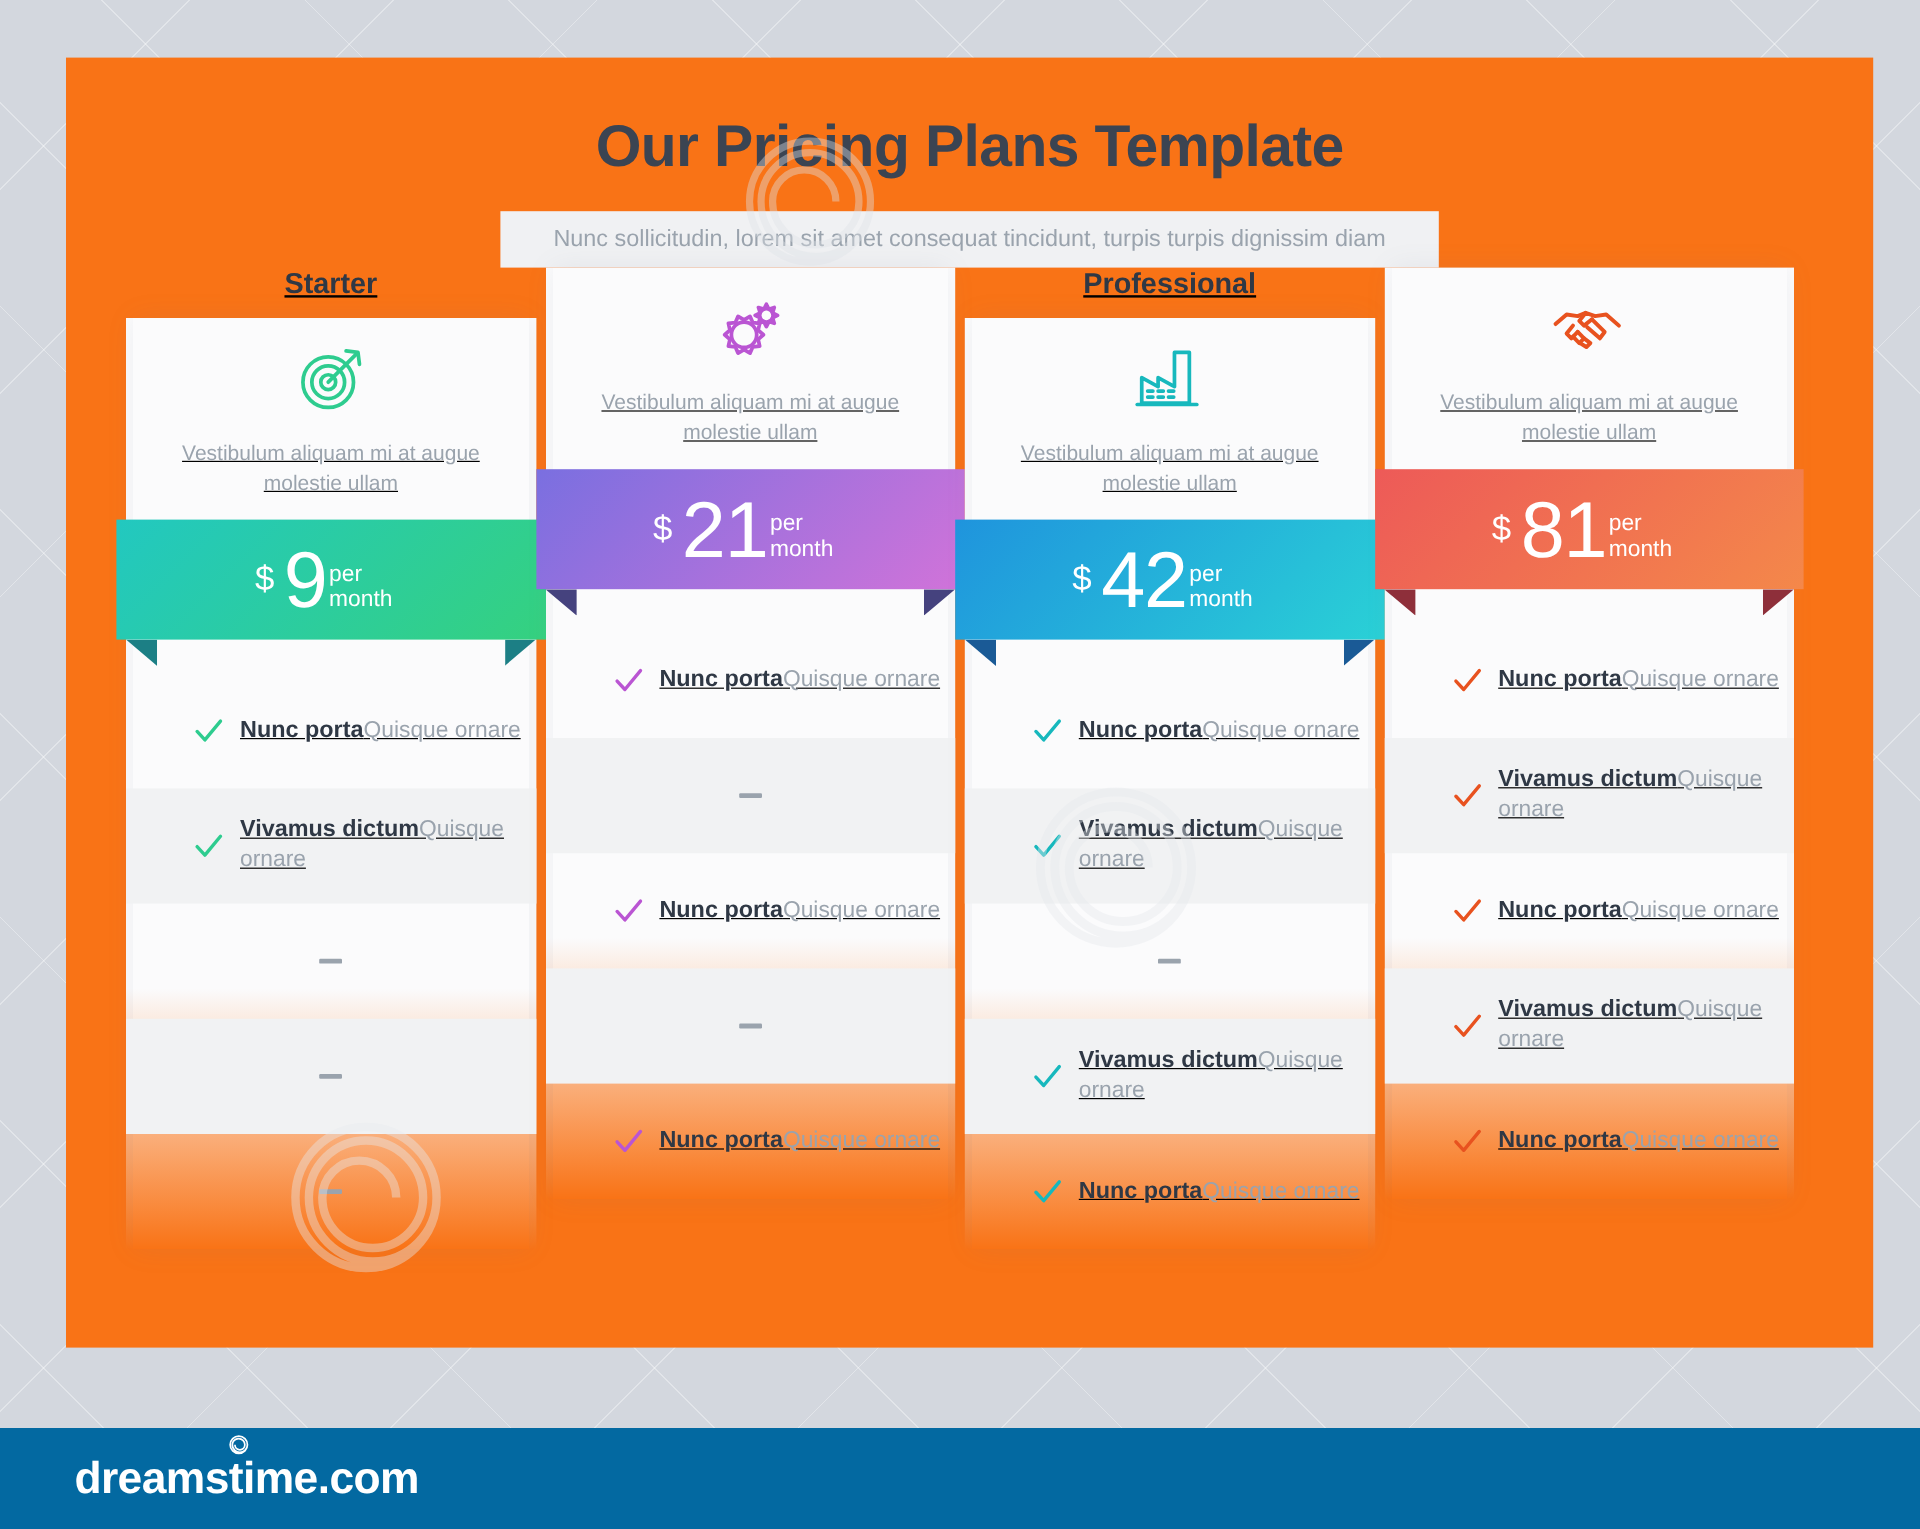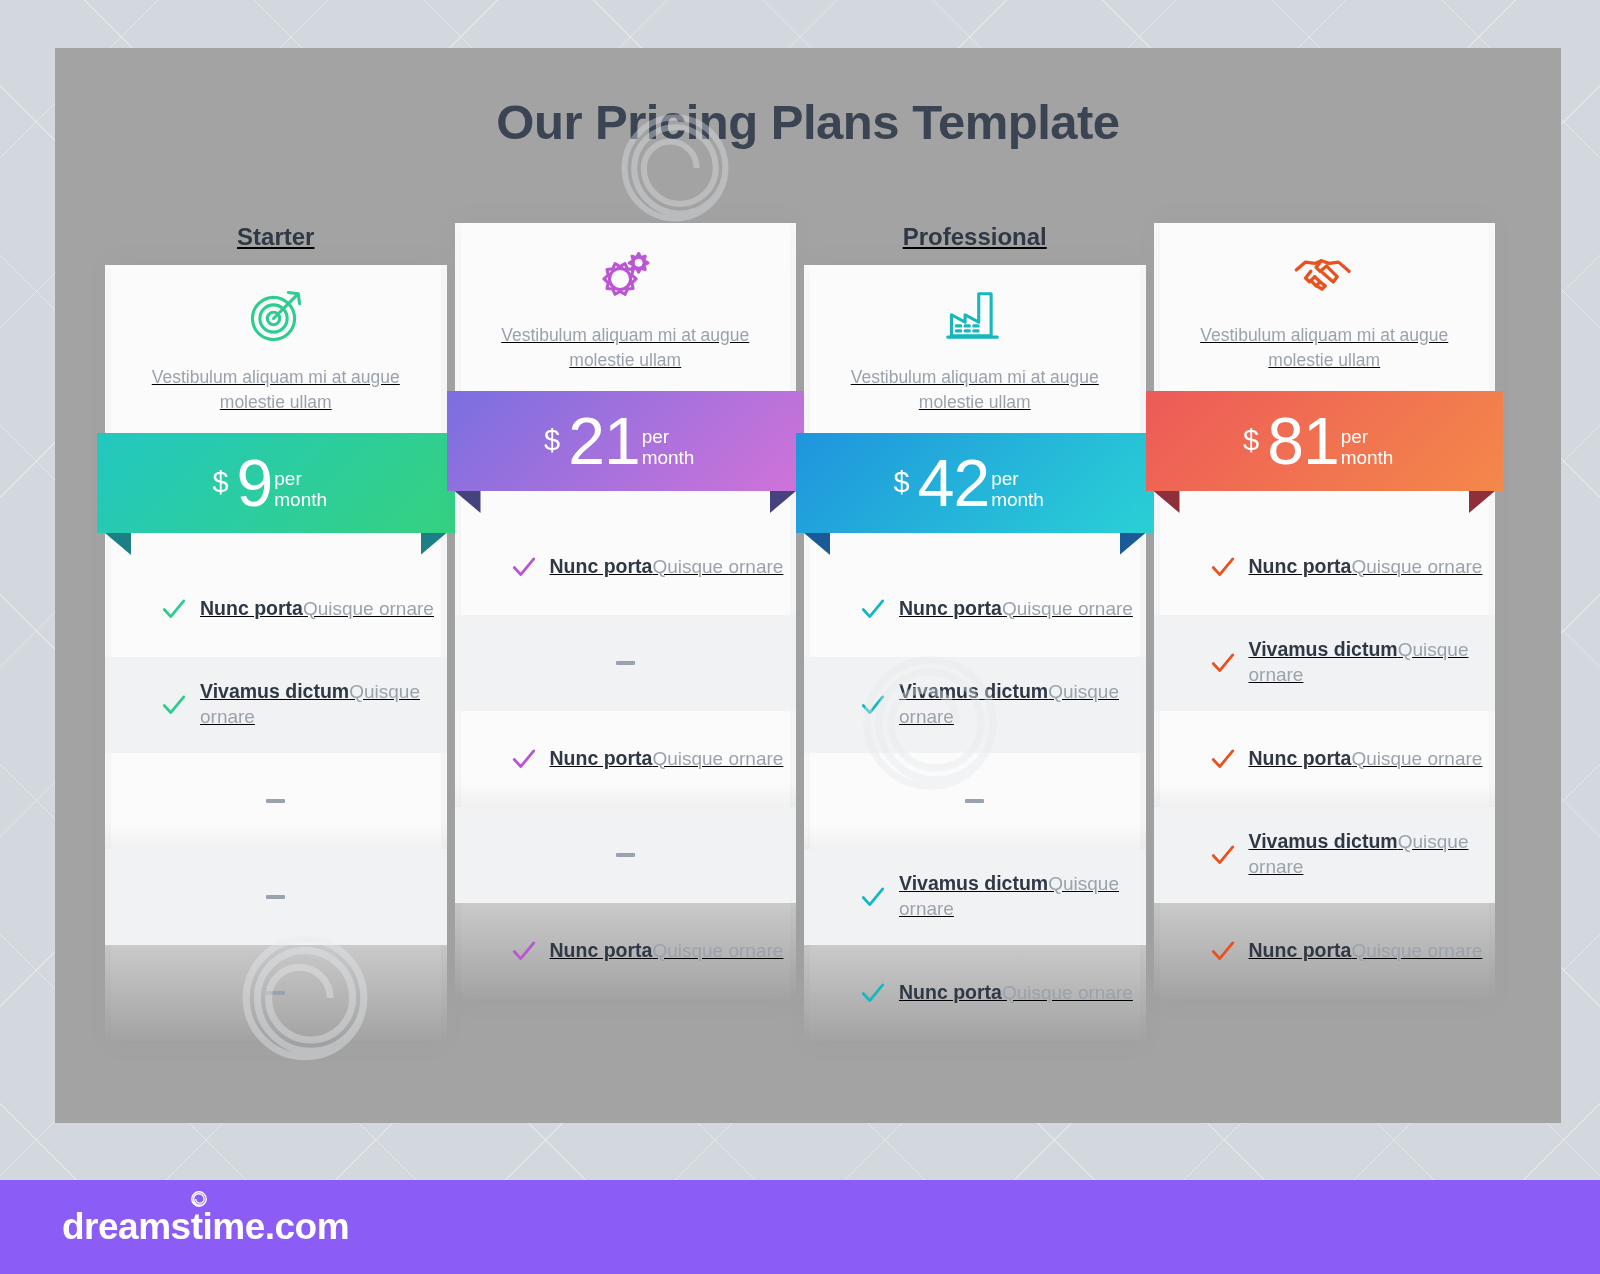--- a/index.html
+++ b/index.html
@@ -27,21 +27,21 @@
     z-index: 0;
   }
 
   
   .canvas {
     position: absolute;
     left: 55px;
     top: 48px;
     width: 1506px;
     height: 1075px;
-    background: #a3a3a3;
+    background: #f97316;
     z-index: 1;
   }
 
   
   .header { text-align: center; padding-top: 46px; }
 
   .page-title {
     font-size: 49px;
     font-weight: bold;
     color: #3b4452;
@@ -211,22 +211,22 @@
     background: #9aa3ad;
     border-radius: 1px;
   }
 
   
   .footer {
     position: absolute;
     left: 0;
     bottom: 0;
     width: 1600px;
-    height: 94px;
-    background: #8b5cf6;
+    height: 84px;
+    background: #0369a1;
     z-index: 3;
     display: flex;
     align-items: center;
     justify-content: space-between;
     padding: 0 62px;
   }
 
   .ds-logo {
     display: flex;
     align-items: flex-end;
@@ -254,20 +254,23 @@
 </style>
 </head>
 <body>
 
 <div class="backdrop-lines"></div>
 
 <div class="canvas">
 
   <div class="header">
     <div class="page-title">Our Pricing Plans Template</div>
+    <div class="subtitle-band">
+      <div class="subtitle">Nunc sollicitudin, lorem sit amet consequat tincidunt, turpis turpis dignissim diam</div>
+    </div>
   </div>
 
   <div class="plans" id="plans">
       <div class="plan">
         <div class="plan-name">Starter</div>
         <div class="plan-card">
           <div class="plan-icon">
             <svg width="62" height="62" viewBox="0 0 100 100">
               <circle cx="46" cy="54" r="34" fill="none" stroke="#2ecc8f" stroke-width="5" stroke-linecap="round" stroke-linejoin="round"></circle>
               <circle cx="46" cy="54" r="22" fill="none" stroke="#2ecc8f" stroke-width="5" stroke-linecap="round" stroke-linejoin="round"></circle>

